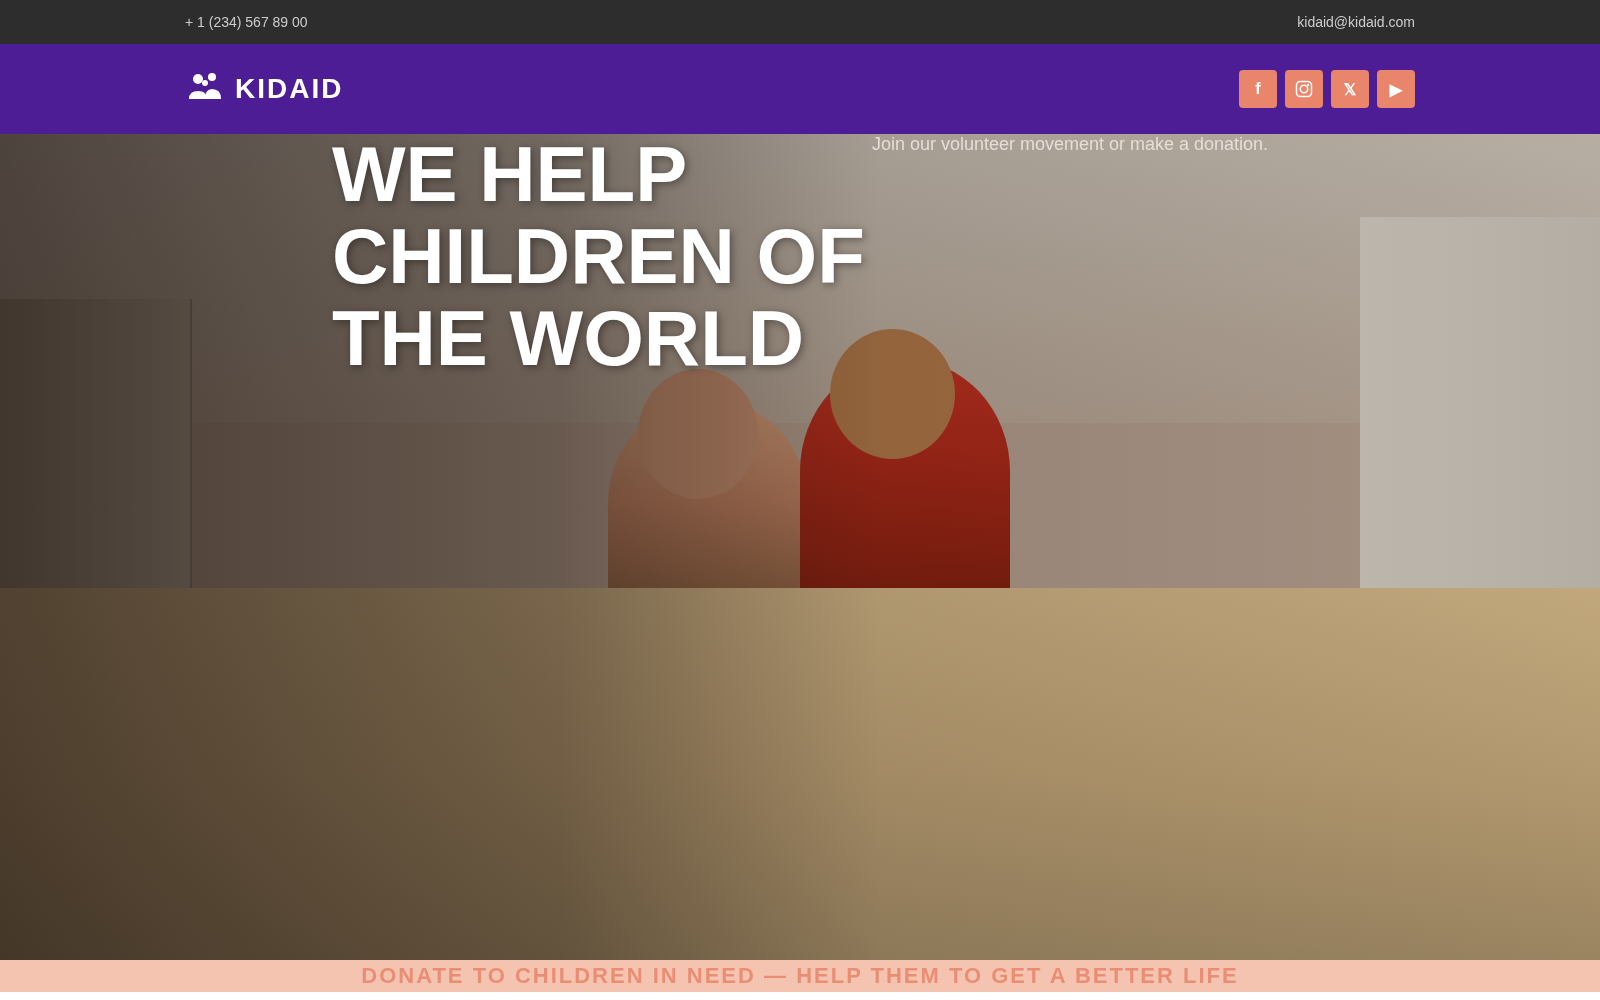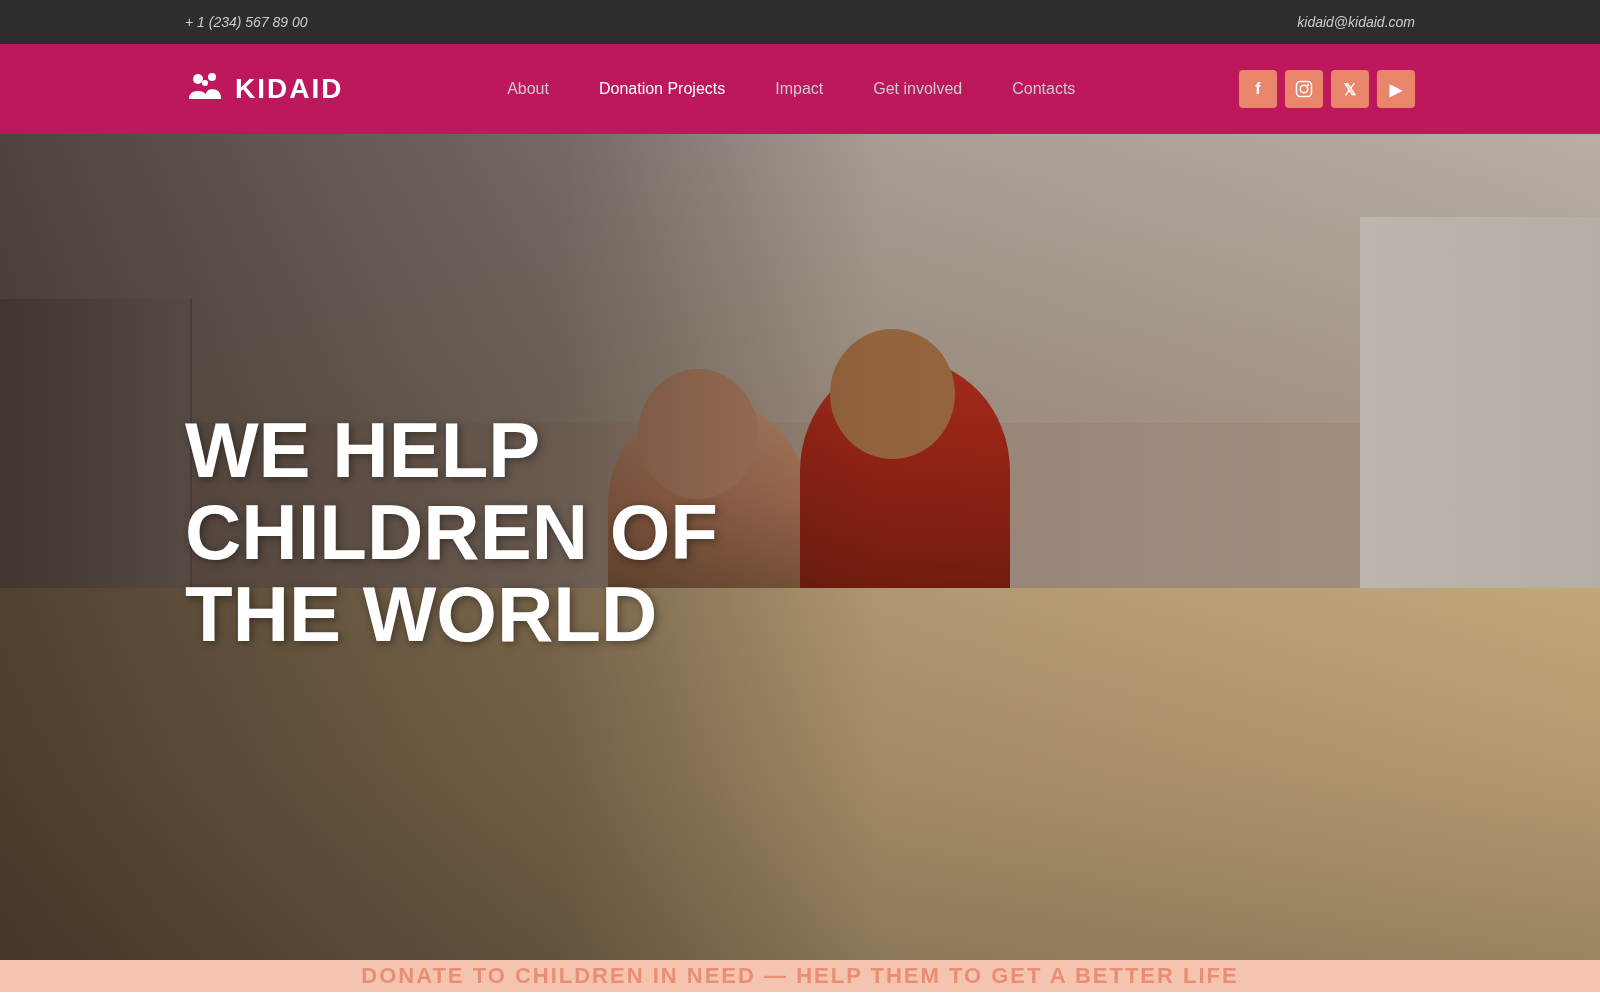--- a/index.html
+++ b/index.html
@@ -6,30 +6,29 @@
     body { font-family: 'Arial', sans-serif; width: 1600px; height: 1000px; overflow: hidden; }
 
     
     .top-bar {
       background: #2d2d2d;
       height: 44px;
       display: flex;
       align-items: center;
       justify-content: space-between;
       padding: 0 185px;
-      font-style: italic;
     }
     .top-bar-phone, .top-bar-email {
       color: #ccc;
       font-size: 14px;
     }
 
     
     .navbar {
-      background: #be185d;
+      background: #4c1d95;
       height: 90px;
       display: flex;
       align-items: center;
       justify-content: space-between;
       padding: 0 185px;
       position: relative;
       z-index: 10;
     }
     .logo {
       display: flex;
@@ -195,21 +194,21 @@
       opacity: 0.85;
     }
 
     
     .hero-content {
       position: absolute;
       top: 0; left: 0;
       width: 100%; height: 100%;
       z-index: 3;
       display: flex;
-      flex-direction: column;
+      flex-direction: row;
       justify-content: center;
       padding: 0 185px;
     }
     .hero-title {
       font-size: 78px;
       font-weight: 900;
       color: white;
       line-height: 1.05;
       max-width: 540px;
       text-transform: uppercase;
@@ -271,27 +270,20 @@
       <circle cx="13" cy="10" r="5"></circle>
       <path d="M4 30 Q4 22 13 22 Q22 22 22 30"></path>
       <circle cx="27" cy="8" r="4"></circle>
       <path d="M20 30 Q20 20 27 20 Q36 20 36 30"></path>
 
       <circle cx="20" cy="14" r="3"></circle>
     </svg>
     <span class="logo-text">KIDAID</span>
   </div>
 
-  <ul class="nav-links">
-    <li><a href="#">About</a></li>
-    <li><a href="#" class="active">Donation Projects</a></li>
-    <li><a href="#">Impact</a></li>
-    <li><a href="#">Get involved</a></li>
-    <li><a href="#">Contacts</a></li>
-  </ul>
 
   <div class="social-icons">
     <div class="social-icon">f</div>
     <div class="social-icon">
       <svg width="18" height="18" viewBox="0 0 24 24" fill="white">
         <rect x="2" y="2" width="20" height="20" rx="5" ry="5" stroke="white" stroke-width="2" fill="none"></rect>
         <circle cx="12" cy="12" r="5" stroke="white" stroke-width="2" fill="none"></circle>
         <circle cx="17.5" cy="6.5" r="1.5" fill="white"></circle>
       </svg>
     </div>
@@ -311,18 +303,19 @@
       <div class="head-left"></div>
       <div class="head-right"></div>
       <div class="teddy"></div>
     </div>
   </div>
 
   <div class="hero-bg"></div>
 
   <div class="hero-content">
     <h1 class="hero-title">WE HELP CHILDREN OF THE WORLD</h1>
+    <p class="hero-subtitle">Join our volunteer movement or make a donation.</p>
   </div>
 </div>
 
 <div class="bottom-banner">
   <span class="bottom-banner-text">DONATE TO CHILDREN IN NEED — HELP THEM TO GET A BETTER LIFE</span>
 </div>
 
 </body></html>

